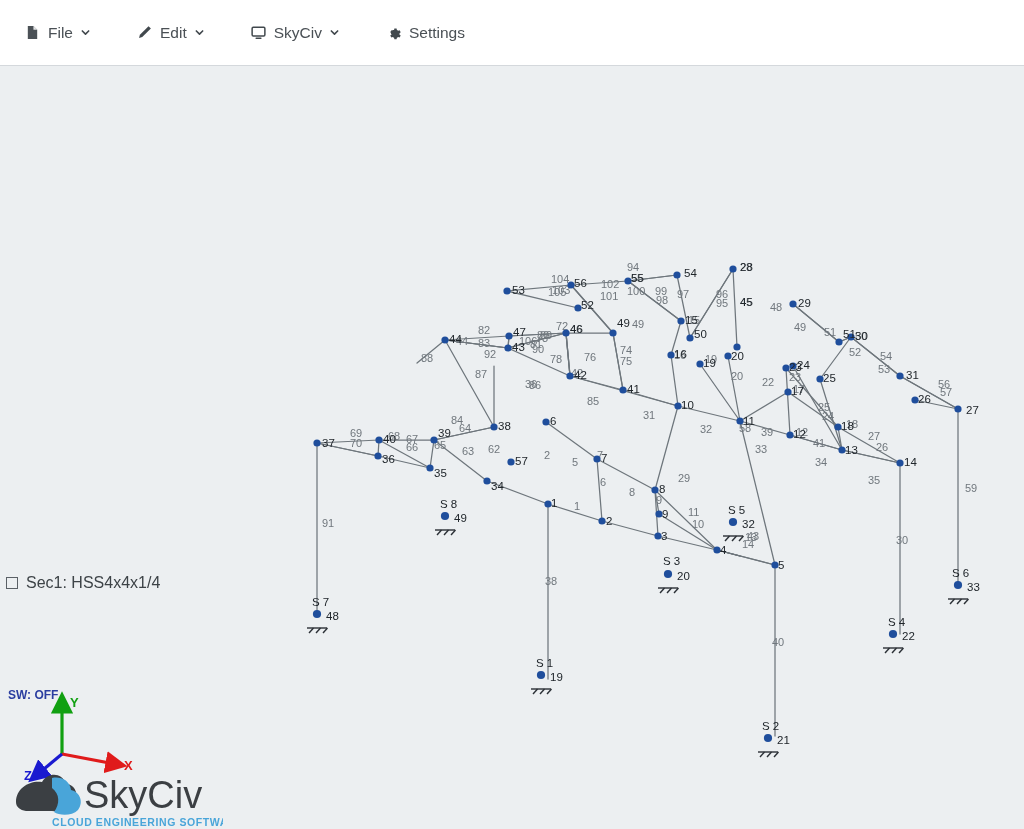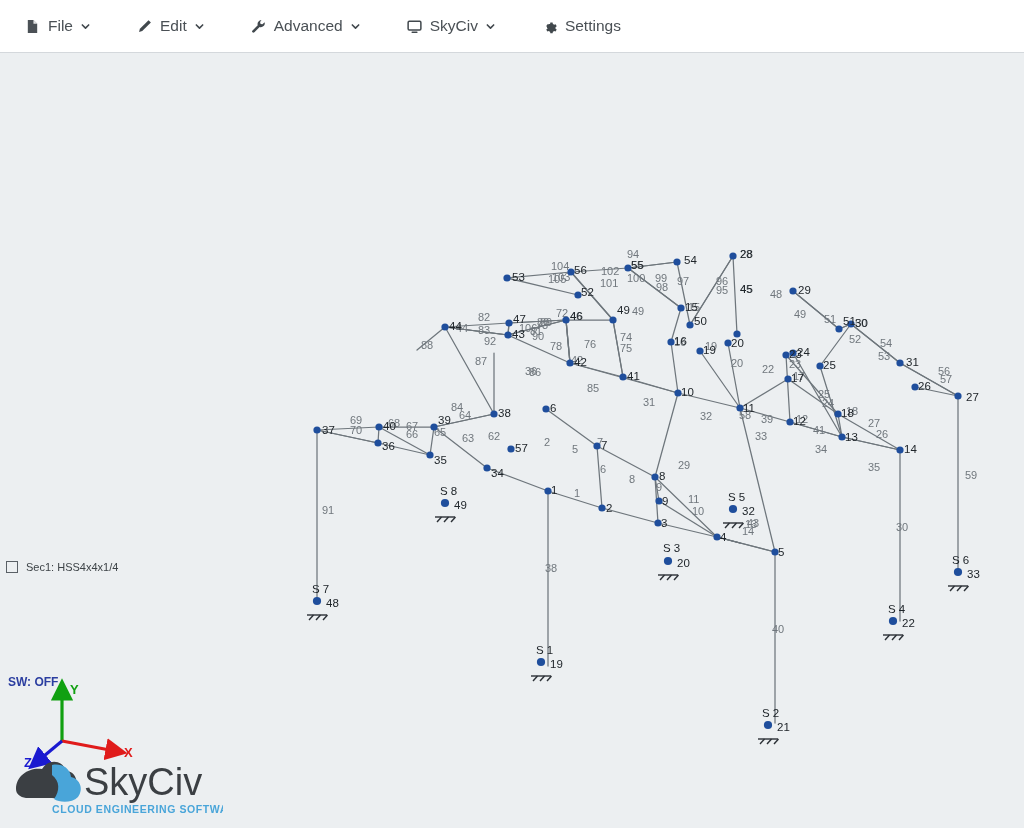--- a/index.html
+++ b/index.html
@@ -11,21 +11,21 @@
   body {
     width: 1024px;
     height: 829px;
     overflow: hidden;
     font-family: "Liberation Sans", sans-serif;
     -webkit-font-smoothing: antialiased;
   }
 
   
   #toolbar {
-    height: 53px;
+    height: 66px;
     background: #ffffff;
     border-bottom: 1px solid #d4d8dc;
     display: flex;
     align-items: center;
     padding-left: 14px;
     box-sizing: border-box;
   }
   .menu-item {
     display: flex;
     align-items: center;
@@ -76,21 +76,21 @@
   }
 
   
   #section-legend {
     position: absolute;
     left: 6px;
     top: 508px;
     display: flex;
     align-items: center;
     gap: 8px;
-    font-size: 11px;
+    font-size: 16px;
     color: #3d4347;
     cursor: pointer;
   }
   .legend-checkbox {
     width: 10px;
     height: 10px;
     border: 1.3px solid #5a6066;
     background: transparent;
     flex: none;
   }
@@ -150,33 +150,20 @@
       </svg>
     </span>
     <span class="menu-label">Edit</span>
     <span class="caret">
       <svg viewBox="0 0 10 10" width="9" height="9" fill="none" stroke="currentColor" stroke-width="1.8" stroke-linecap="round" stroke-linejoin="round">
           <path d="M1.5 3.3 L5 6.8 L8.5 3.3"></path>
         </svg>
     </span>
   </div>
 
-  <div class="menu-item">
-    <span class="menu-icon">
-      <svg viewBox="0 0 16 16" width="15" height="15" fill="currentColor">
-        <path d="M11.2 1.1a4.2 4.2 0 0 0-4 5.5L1.6 12.2a1.4 1.4 0 0 0 2 2l5.6-5.6a4.2 4.2 0 0 0 5.3-5.2l-2.3 2.3-2-0.5-0.5-2z"></path>
-      </svg>
-    </span>
-    <span class="menu-label">Advanced</span>
-    <span class="caret">
-      <svg viewBox="0 0 10 10" width="9" height="9" fill="none" stroke="currentColor" stroke-width="1.8" stroke-linecap="round" stroke-linejoin="round">
-          <path d="M1.5 3.3 L5 6.8 L8.5 3.3"></path>
-        </svg>
-    </span>
-  </div>
 
   <div class="menu-item">
     <span class="menu-icon">
       <svg viewBox="0 0 16 16" width="15" height="15" fill="none" stroke="currentColor" stroke-width="1.6">
         <rect x="1.2" y="2.4" width="13.6" height="9.2" rx="1.2"></rect>
         <path d="M5.5 14.2h5" stroke-linecap="round"></path>
       </svg>
     </span>
     <span class="menu-label">SkyCiv</span>
     <span class="caret">

